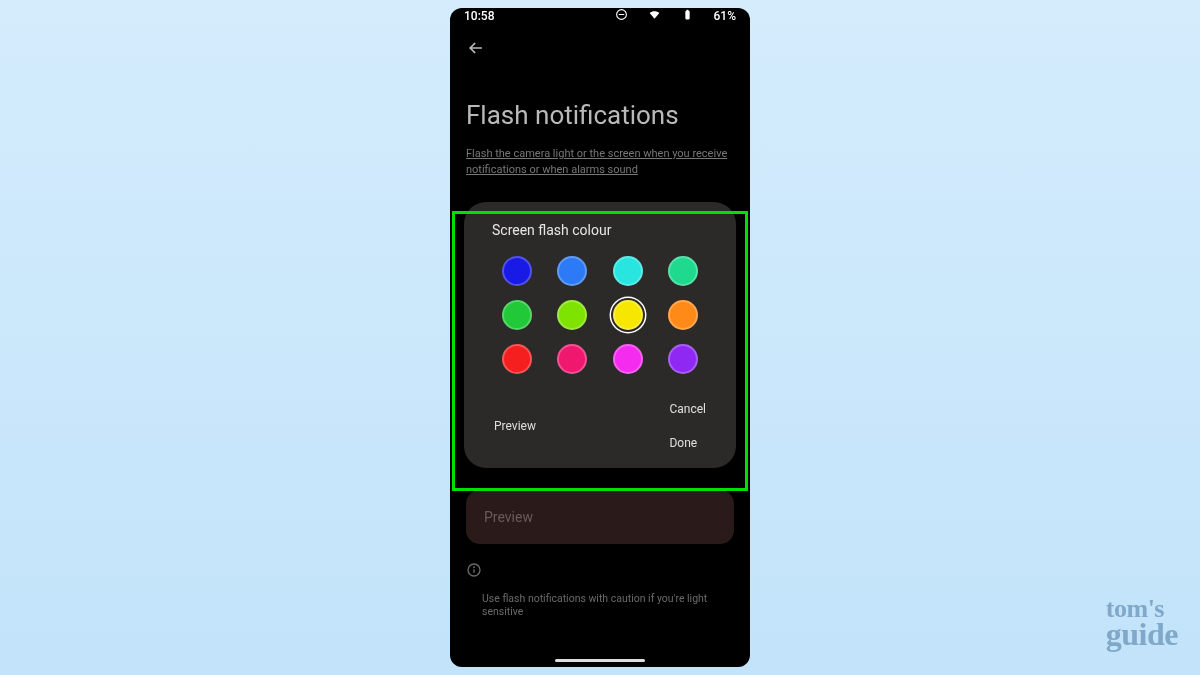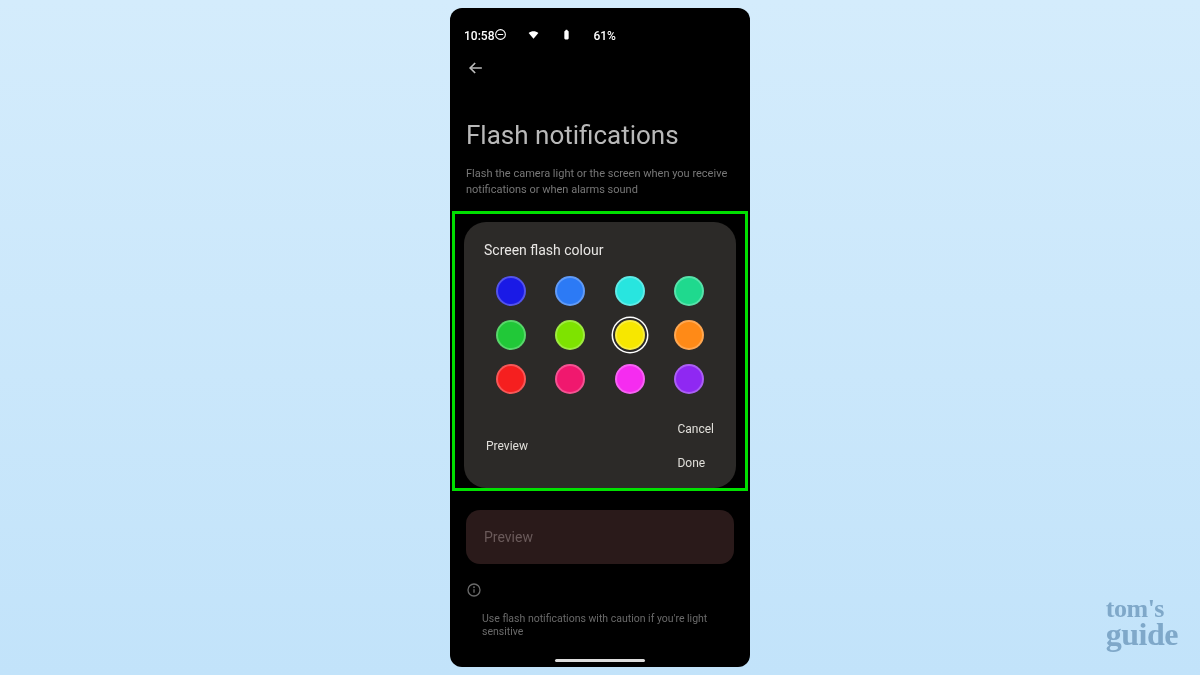--- a/index.html
+++ b/index.html
@@ -17,57 +17,59 @@
     top: 8px;
     width: 300px;
     height: 659px;
     background: #000;
     border-radius: 12px;
     overflow: hidden;
     color: #fff;
   }
   .status-bar {
     display: flex;
-    align-items: center;
-    padding: 20px 14px 4px;
+    justify-content: space-between;
+    align-items: center;
+    padding: 0 14px 4px;
     font-size: 12px;
     font-weight: 500;
   }
   .status-right { display: flex; align-items: center; gap: 20px; }
   .status-right svg { width: 13px; height: 13px; }
   .back-row {
     padding: 10px 16px 8px;
   }
   .back-row svg { width: 20px; height: 20px; }
   .page-title {
     font-size: 26px;
     font-weight: 400;
     color: #b9b9b9;
     padding: 30px 16px 10px;
   }
   .page-desc {
     font-size: 11px;
     color: #777;
     padding: 6px 16px 14px;
     line-height: 1.45;
+    text-decoration: underline;
   }
   .highlight-area {
     position: absolute;
     left: 452px;
     top: 211px;
     width: 296px;
     height: 280px;
     border: 3px solid #00e000;
     pointer-events: none;
   }
   .dialog {
     margin: 10px 14px 0;
     background: #2c2a28;
     border-radius: 22px;
-    padding: 20px 16px 14px;
+    padding: 20px 24px 14px;
   }
   .dialog-title {
     font-size: 14px;
     font-weight: 400;
     color: #e8e6e4;
     margin-bottom: 18px;
     padding-left: 4px;
   }
   .color-grid {
     display: grid;

